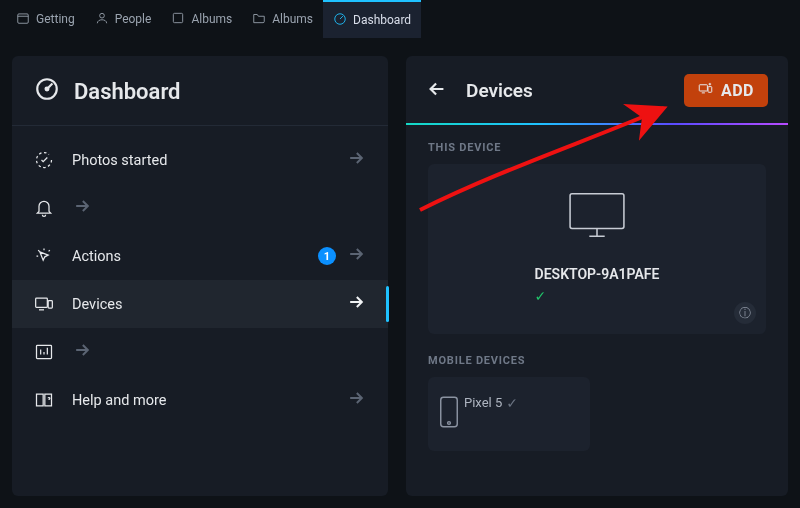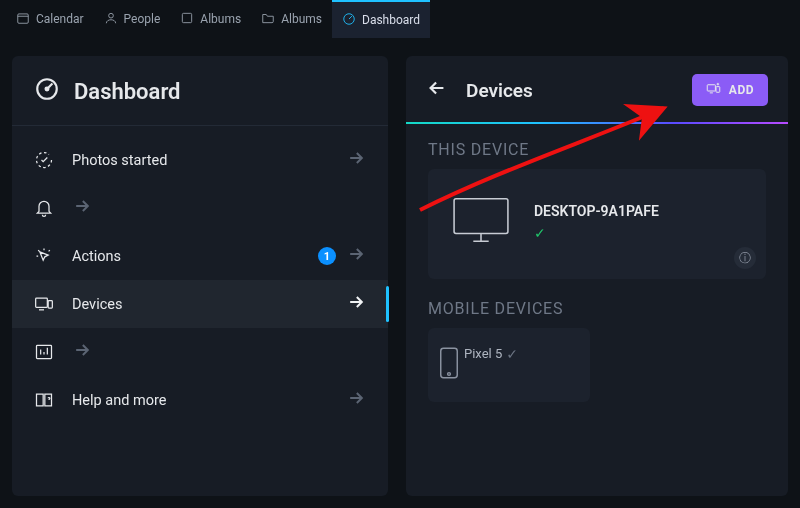--- a/index.html
+++ b/index.html
@@ -85,39 +85,40 @@
 
   
   .rhead {
     display: flex; align-items: center;
     padding: 18px 20px 12px;
   }
   .rhead .back { margin-right: 18px; cursor:pointer;}
   .rhead .back svg { width: 22px; height: 22px; stroke:#e6e8eb; fill:none; stroke-width:2.4;}
   .rhead .title { font-size: 19px; font-weight: 600; flex:1;}
   .add-btn {
-    background: #8b5cf6; border-radius: 5px;
+    background: #c2410c; border-radius: 5px;
     padding: 7px 14px; display:flex; align-items:center; gap:8px;
-    font-size: 12px; font-weight:700; letter-spacing:.5px;
+    font-size: 16px; font-weight:700; letter-spacing:.5px;
     cursor:pointer;
   }
   .add-btn svg { width:15px; height:15px; stroke:#e6e8eb; fill:none; stroke-width:1.6;}
   .accent {
     height: 2px; margin: 4px 0 14px;
     background: linear-gradient(90deg,#14d9c5 0%, #1fc1ff 35%, #5a4bff 70%, #b84bff 100%);
   }
   .section-label {
-    font-size: 16px; font-weight:400; letter-spacing:.8px;
+    font-size: 11px; font-weight:700; letter-spacing:.8px;
     color:#6f7887; padding: 2px 22px 10px;
   }
 
   .card {
     background:#1c222d; border-radius:6px;
     margin: 0 22px 18px; padding: 18px 20px;
     position: relative;
+    flex-direction: column;
   }
   .card.this { display:flex; align-items:center; gap:22px; padding:26px 22px 30px; }
   .monitor svg { width:62px; height:50px; stroke:#c7ccd4; fill:none; stroke-width:1.6;}
   .dev-name { font-size:14px; font-weight:600; color:#e6e8eb; margin-bottom:6px;}
   .check { color:#20c56a; font-size:14px;}
   .info-btn {
     position:absolute; right:10px; bottom:10px;
     width:22px;height:22px;border-radius:50%;
     background:#252c38; display:flex;align-items:center;justify-content:center;
     color:#8b93a1; font-size:12px; cursor:pointer;
@@ -132,21 +133,21 @@
 </style>
 </head>
 <body>
 
 <div class="topnav">
   <div class="tn-item">
     <span class="tn-icon"><svg viewBox="0 0 24 24">
           <rect x="3" y="5" width="18" height="16" rx="2"></rect>
           <path d="M3 9h18"></path>
         </svg></span>
-    <span>Calendar</span>
+    <span>Getting</span>
   </div>
   <div class="tn-item">
     <span class="tn-icon"><svg viewBox="0 0 24 24">
           <circle cx="12" cy="8" r="4"></circle>
           <path d="M4 21c0-4 4-6 8-6s8 2 8 6"></path>
         </svg></span>
     <span>People</span>
   </div>
   <div class="tn-item">
     <span class="tn-icon"><svg viewBox="0 0 24 24">

